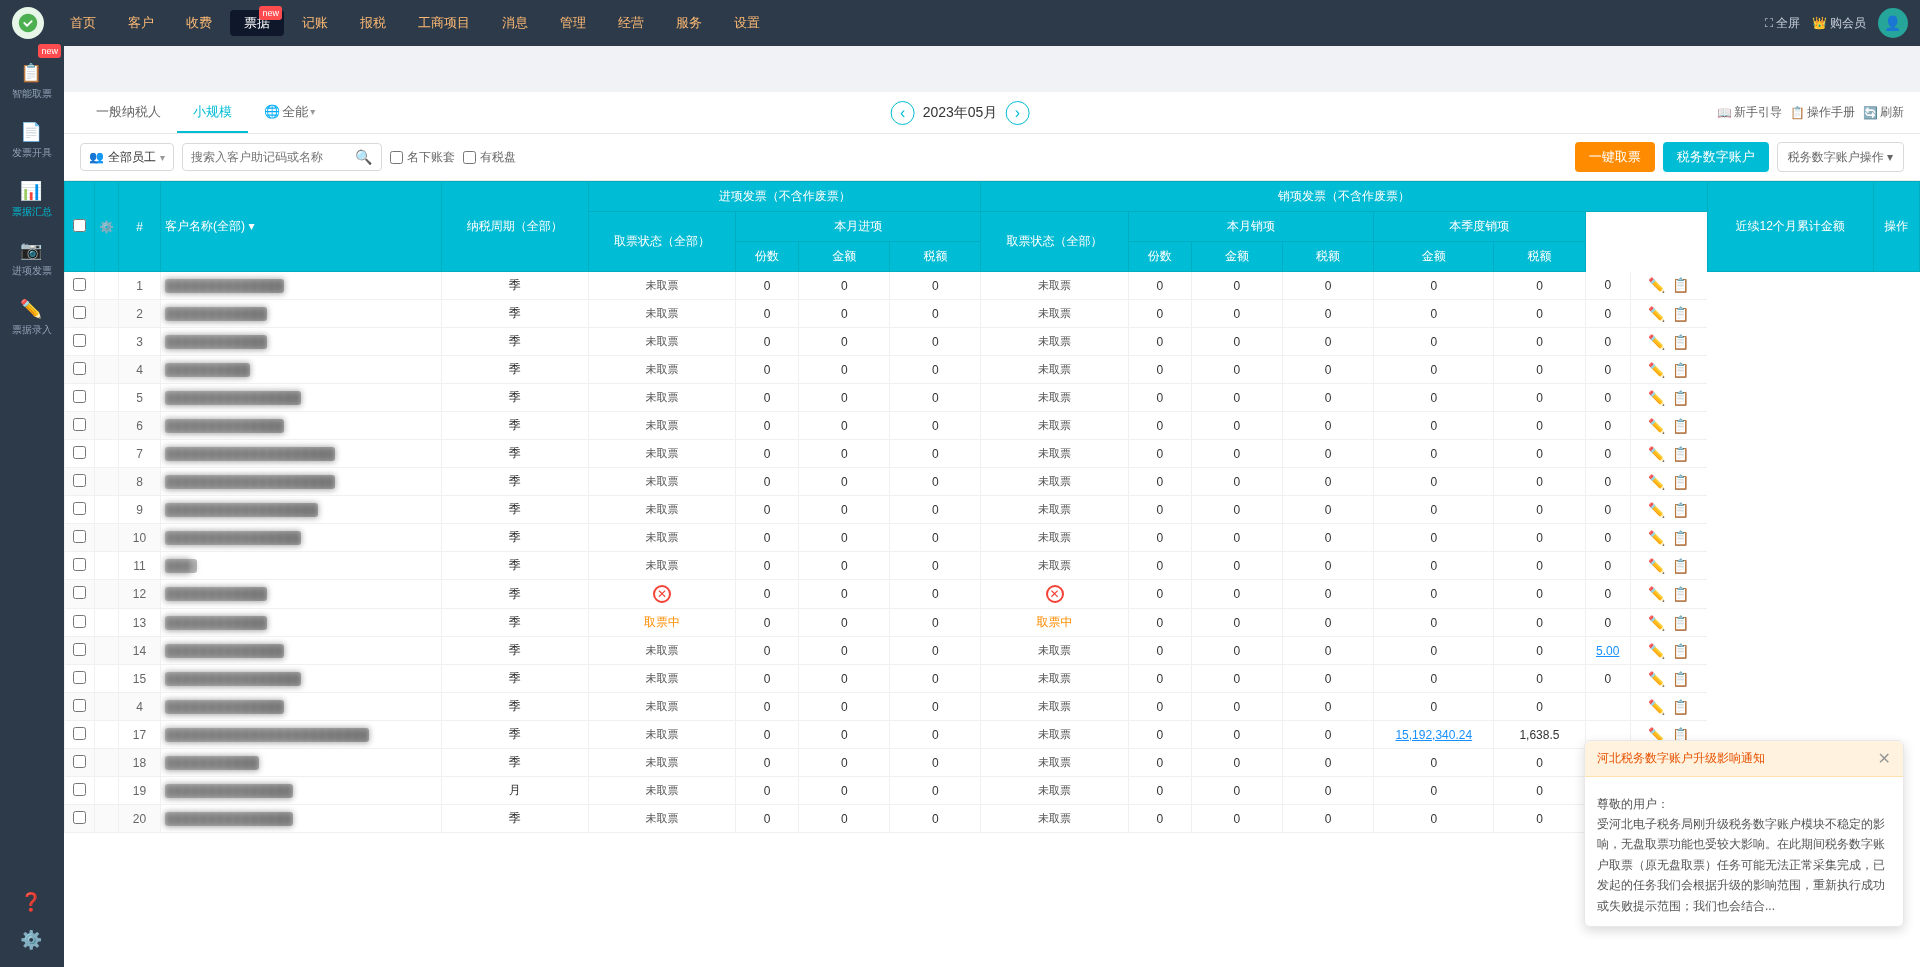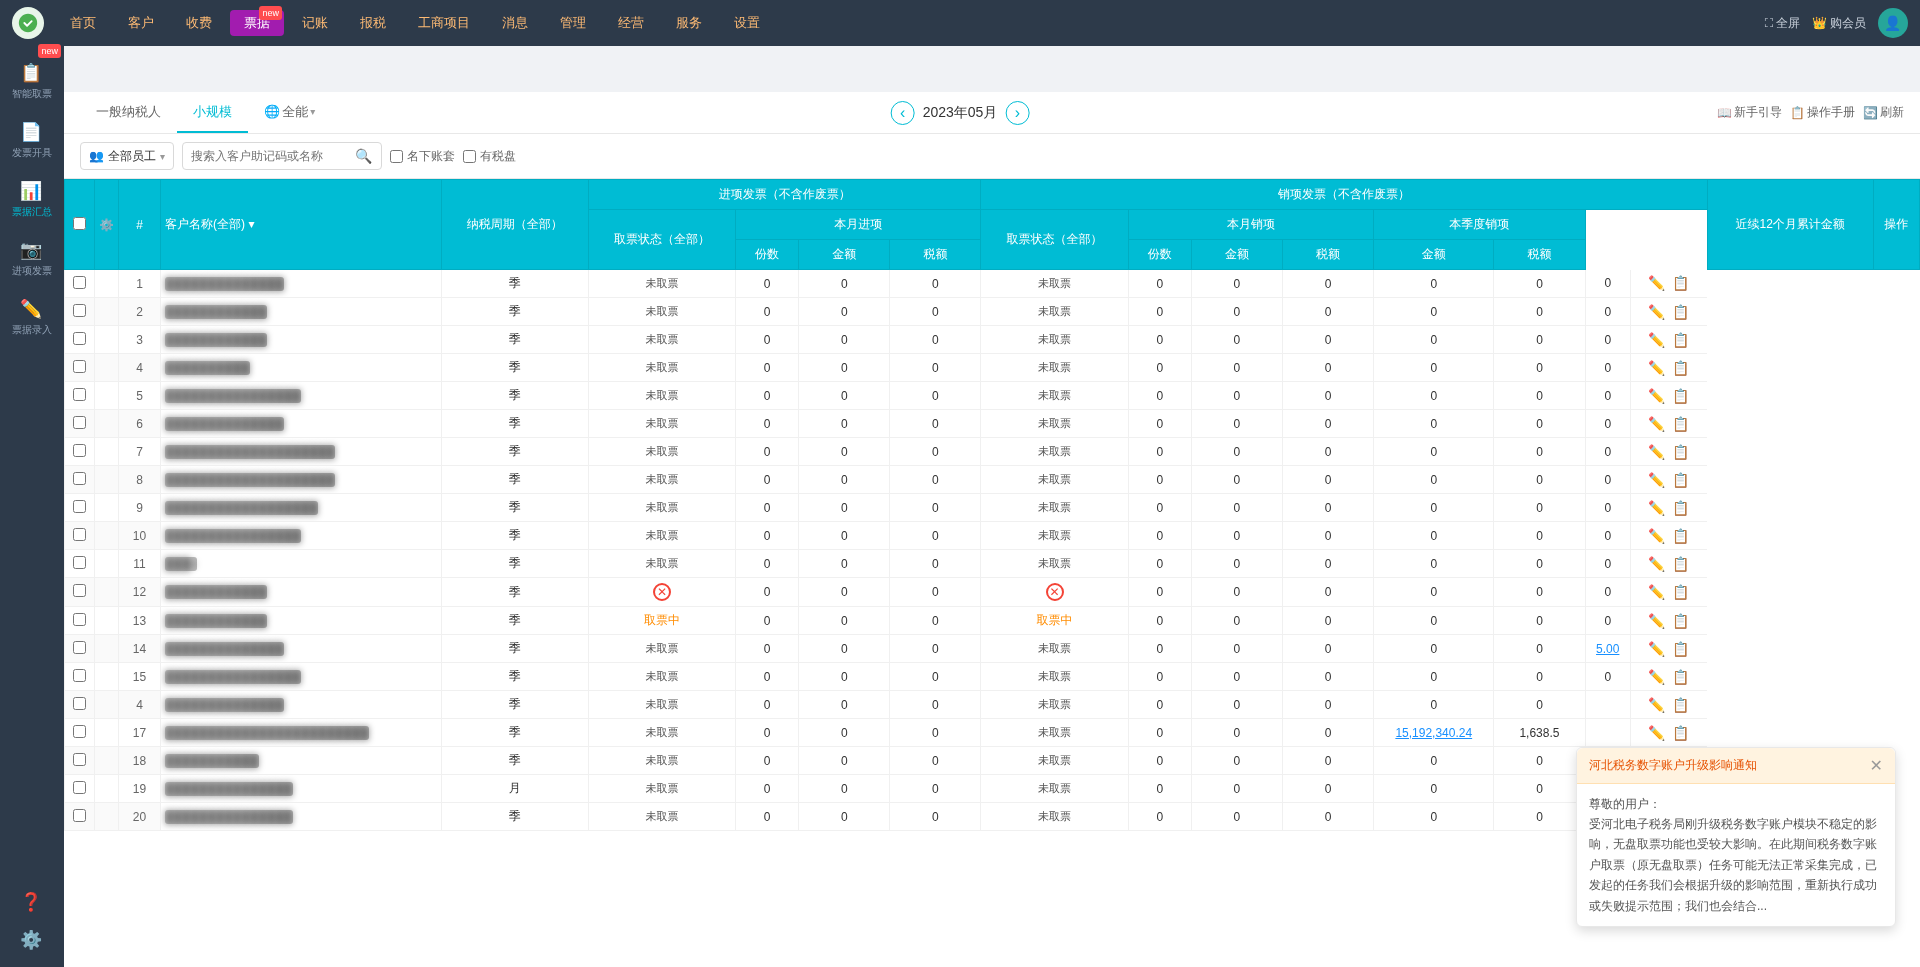--- a/index.html
+++ b/index.html
@@ -3,21 +3,21 @@
   <meta charset="utf-8">
   <style>
     * { box-sizing: border-box; margin: 0; padding: 0; }
     body { font-family: "Microsoft YaHei", "PingFang SC", sans-serif; font-size: 12px; background: #f0f2f5; color: #333; overflow: hidden; width: 1920px; height: 967px; }
 
     
     .top-nav { display: flex; align-items: center; background: #2d3a4a; height: 46px; padding: 0 12px; gap: 4px; }
     .top-nav .logo { width: 32px; height: 32px; background: #e8f5e9; border-radius: 50%; display: flex; align-items: center; justify-content: center; margin-right: 8px; }
     .top-nav .logo svg { width: 22px; height: 22px; }
     .nav-item { color: #fdba74; padding: 4px 14px; border-radius: 4px; cursor: pointer; font-size: 13px; position: relative; white-space: nowrap; }
-    .nav-item.active { background: #a21caf; color: #fff; }
+    .nav-item.active { background: #0f172a; color: #fff; }
     .nav-item .new-badge { position: absolute; top: -4px; right: 2px; background: #ff4d4f; color: #fff; font-size: 9px; padding: 0 3px; border-radius: 3px; line-height: 14px; }
     .top-nav-right { margin-left: auto; display: flex; align-items: center; gap: 12px; color: #c8d0da; font-size: 12px; }
     .top-nav-right .btn-link { cursor: pointer; display: flex; align-items: center; gap: 3px; }
     .avatar { width: 30px; height: 30px; background: #26a69a; border-radius: 50%; display: flex; align-items: center; justify-content: center; color: #fff; font-size: 14px; cursor: pointer; }
 
     
     .sidebar { position: fixed; left: 0; top: 46px; width: 64px; height: calc(967px - 46px); background: #2d3a4a; display: flex; flex-direction: column; align-items: center; padding-top: 8px; gap: 4px; z-index: 10; }
     .sidebar-item { display: flex; flex-direction: column; align-items: center; padding: 8px 4px; cursor: pointer; color: #8fa0b4; font-size: 11px; border-radius: 6px; width: 58px; gap: 3px; text-align: center; }
     .sidebar-item.active { color: #00bcd4; }
     .sidebar-item .icon { font-size: 18px; }
@@ -60,21 +60,21 @@
     td.col-left { text-align: left; }
     .status-badge { display: inline-block; font-size: 11px; color: #555; }
     .status-error { width: 18px; height: 18px; border: 2px solid #f44336; border-radius: 50%; display: inline-flex; align-items: center; justify-content: center; color: #f44336; font-size: 12px; }
     .action-icon { color: #00bcd4; cursor: pointer; font-size: 14px; margin: 0 2px; }
     .blurred { color: transparent; text-shadow: 0 0 6px rgba(0,0,0,0.4); user-select: none; background: linear-gradient(90deg, #ccc 60%, #bbb 100%); border-radius: 3px; display: inline-block; }
     .row-num { color: #666; }
     .checkbox-cell { width: 30px; text-align: center; }
     .settings-cell { width: 24px; text-align: center; }
 
     
-    .notification-panel { position: fixed; right: 24px; bottom: 40px; width: 320px; background: #fff; border: 1px solid #e8e8e8; border-radius: 6px; box-shadow: 0 4px 12px rgba(0,0,0,0.15); z-index: 100; }
+    .notification-panel { position: fixed; right: 16px; bottom: 40px; width: 320px; background: #fff; border: 1px solid #e8e8e8; border-radius: 6px; box-shadow: 0 4px 12px rgba(0,0,0,0.15); z-index: 100; }
     .notif-header { background: #fff3e0; border-radius: 6px 6px 0 0; padding: 8px 12px; display: flex; align-items: center; justify-content: space-between; border-bottom: 1px solid #ffe0b2; font-size: 12px; font-weight: 500; color: #e65100; }
     .notif-close { cursor: pointer; color: #999; font-size: 16px; }
     .notif-body { padding: 10px 12px; font-size: 12px; color: #555; line-height: 1.7; max-height: 180px; overflow-y: auto; }
 
     .dropdown-arrow { font-size: 10px; color: #999; }
 
     .col-fixed-left { position: sticky; left: 0; background: #fff; z-index: 2; }
     .col-fixed-left-2 { position: sticky; left: 30px; background: #fff; z-index: 2; }
     .col-fixed-left-3 { position: sticky; left: 54px; background: #fff; z-index: 2; }
 
@@ -189,20 +189,25 @@
       <span class="search-icon">🔍</span>
     </div>
     <label class="toolbar-checkbox">
       <input type="checkbox" style="">
       <span>名下账套</span>
     </label>
     <label class="toolbar-checkbox">
       <input type="checkbox" style="">
       <span>有税盘</span>
     </label>
+    <div class="toolbar-right">
+      <button class="btn-primary">一键取票</button>
+      <button class="btn-teal">税务数字账户</button>
+      <button class="btn-outline">税务数字账户操作 ▾</button>
+    </div>
   </div>
 
   <div class="table-container">
     <table>
       <thead>
         <tr>
           <th rowspan="3" class="col-fixed-left checkbox-cell">
             <input type="checkbox" style="">
           </th>
           <th rowspan="3" class="col-fixed-left-2 settings-cell">⚙️</th>
@@ -677,15 +682,15 @@
     </table>
   </div>
 
 </div>
 
 <div class="notification-panel">
   <div class="notif-header">
     <span>河北税务数字账户升级影响通知</span>
     <span class="notif-close">✕</span>
   </div>
-  <div class="notif-body" style="white-space:pre-line;">尊敬的用户：
+  <div class="notif-body" style="white-space:pre-line;margin-top:7px;">尊敬的用户：
 受河北电子税务局刚升级税务数字账户模块不稳定的影响，无盘取票功能也受较大影响。在此期间税务数字账户取票（原无盘取票）任务可能无法正常采集完成，已发起的任务我们会根据升级的影响范围，重新执行成功或失败提示范围；我们也会结合...</div>
 </div>
 
 </body></html>

